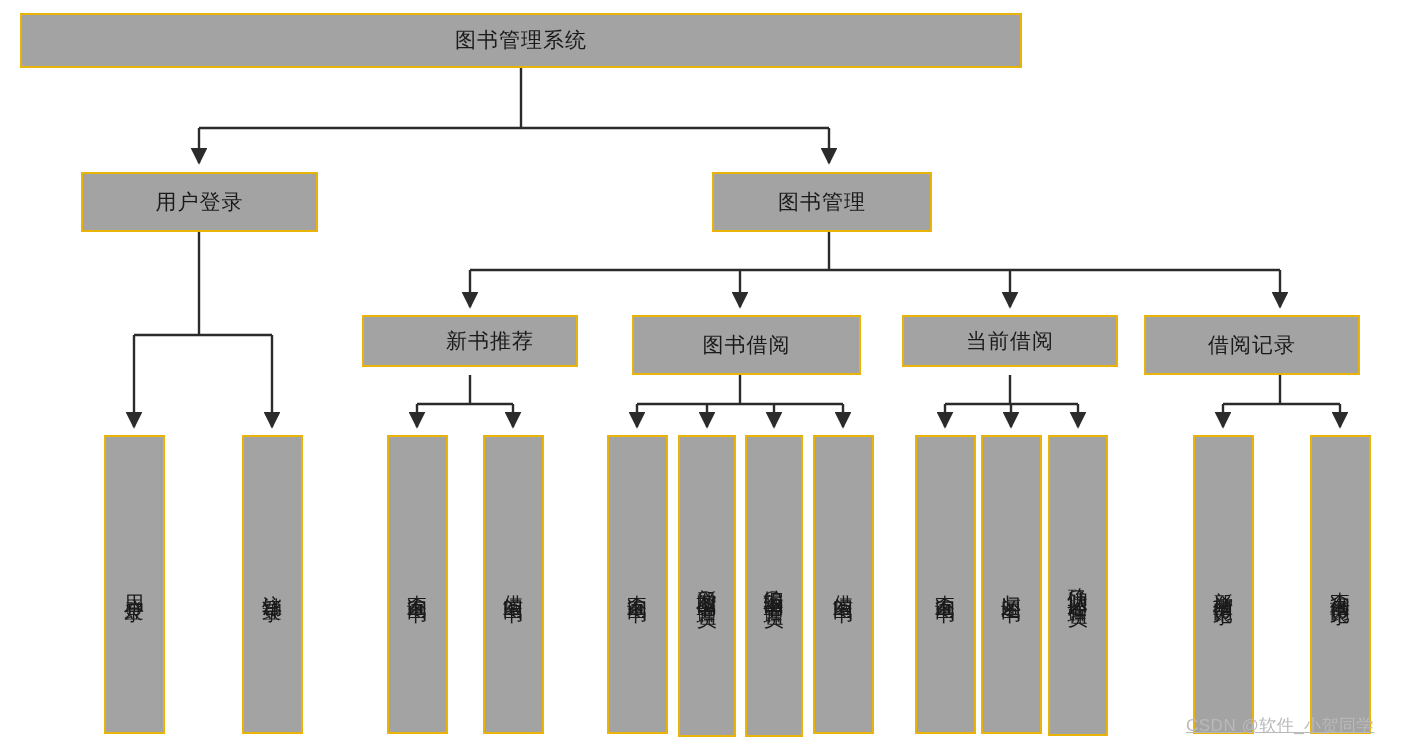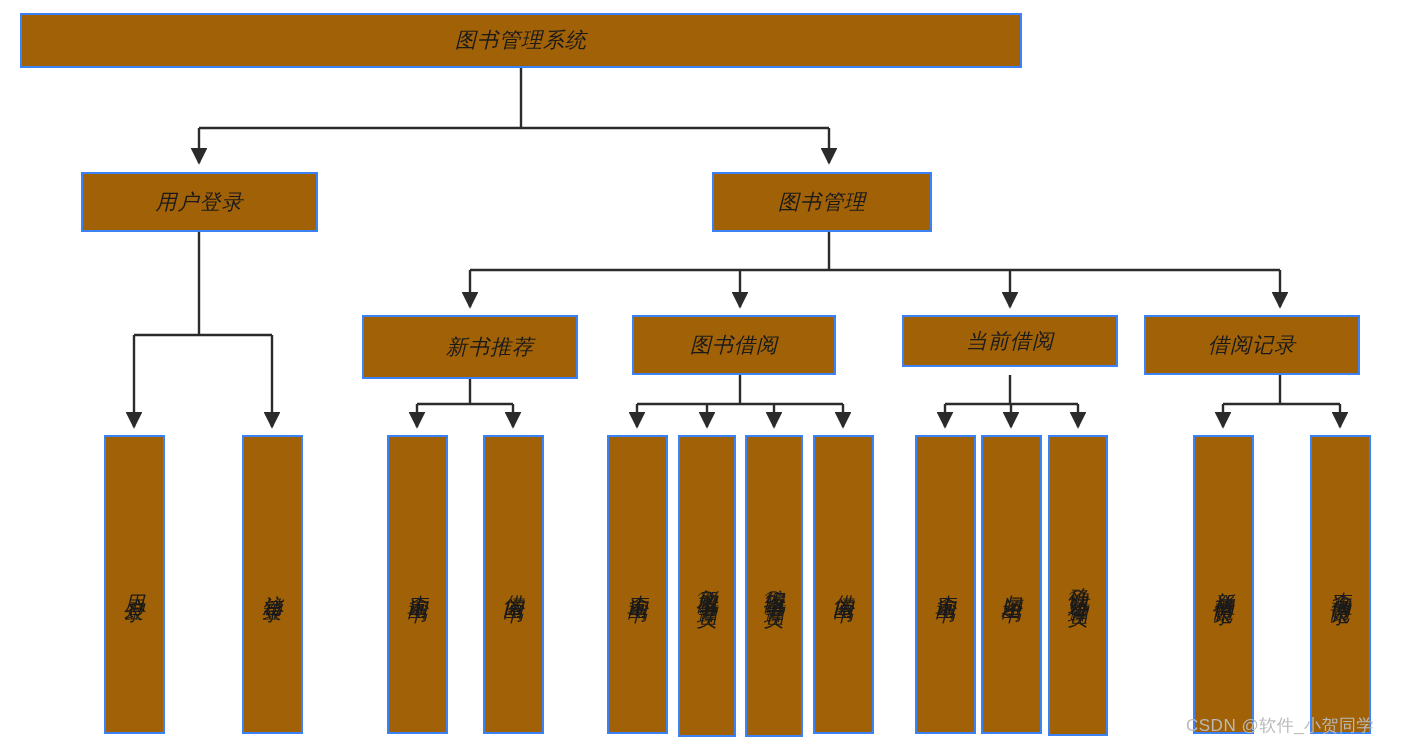--- a/index.html
+++ b/index.html
@@ -21,27 +21,26 @@
   #diagram-svg {
     position: absolute;
     left: 0;
     top: 0;
     width: 1405px;
     height: 747px;
   }
   .node-box {
     position: absolute;
     box-sizing: border-box;
-    background: #a16207;
-    border: 2px solid #3b82f6;
+    background: #a3a3a3;
+    border: 2px solid #eab308;
     display: flex;
     align-items: center;
     justify-content: center;
     overflow: hidden;
-    font-style: italic;
   }
   .node-label {
     color: #1a1a1a;
     text-align: center;
     line-height: 1.18;
     white-space: nowrap;
   }
   .node-h .node-label {
     font-size: 21px;
     letter-spacing: 1px;
@@ -65,20 +64,21 @@
   }
   .watermark {
     position: absolute;
     left: 1186px;
     top: 714px;
     font-size: 17px;
     color: #b9b9b9;
     letter-spacing: 0.5px;
     white-space: nowrap;
     pointer-events: none;
+    text-decoration: underline;
   }
 </style>
 </head>
 <body>
 
 <div id="canvas">
 
   <svg id="diagram-svg" viewBox="0 0 1405 747" xmlns="http://www.w3.org/2000/svg">
     <defs>
       <marker id="arrow" viewBox="0 0 10 10" refX="9" refY="5" markerWidth="7" markerHeight="7" orient="auto-start-reverse">
@@ -134,25 +134,25 @@
   </div>
 
   <div class="node-box node-h" style="left:81px; top:172px; width:237px; height:60px;">
     <span class="node-label">用户登录</span>
   </div>
 
   <div class="node-box node-h" style="left:712px; top:172px; width:220px; height:60px;">
     <span class="node-label">图书管理</span>
   </div>
 
-  <div class="node-box node-h" style="left:362px; top:315px; width:216px; height:64px;padding-left:40px;">
+  <div class="node-box node-h" style="left:362px; top:315px; width:216px; height:52px;padding-left:40px;">
     <span class="node-label">新书推荐</span>
   </div>
 
-  <div class="node-box node-h" style="left:632px; top:315px; width:204px; height:60px;">
+  <div class="node-box node-h" style="left:632px; top:315px; width:229px; height:60px;">
     <span class="node-label">图书借阅</span>
   </div>
 
   <div class="node-box node-h" style="left:902px; top:315px; width:216px; height:52px;">
     <span class="node-label">当前借阅</span>
   </div>
 
   <div class="node-box node-h" style="left:1144px; top:315px; width:216px; height:60px;">
     <span class="node-label">借阅记录</span>
   </div>

